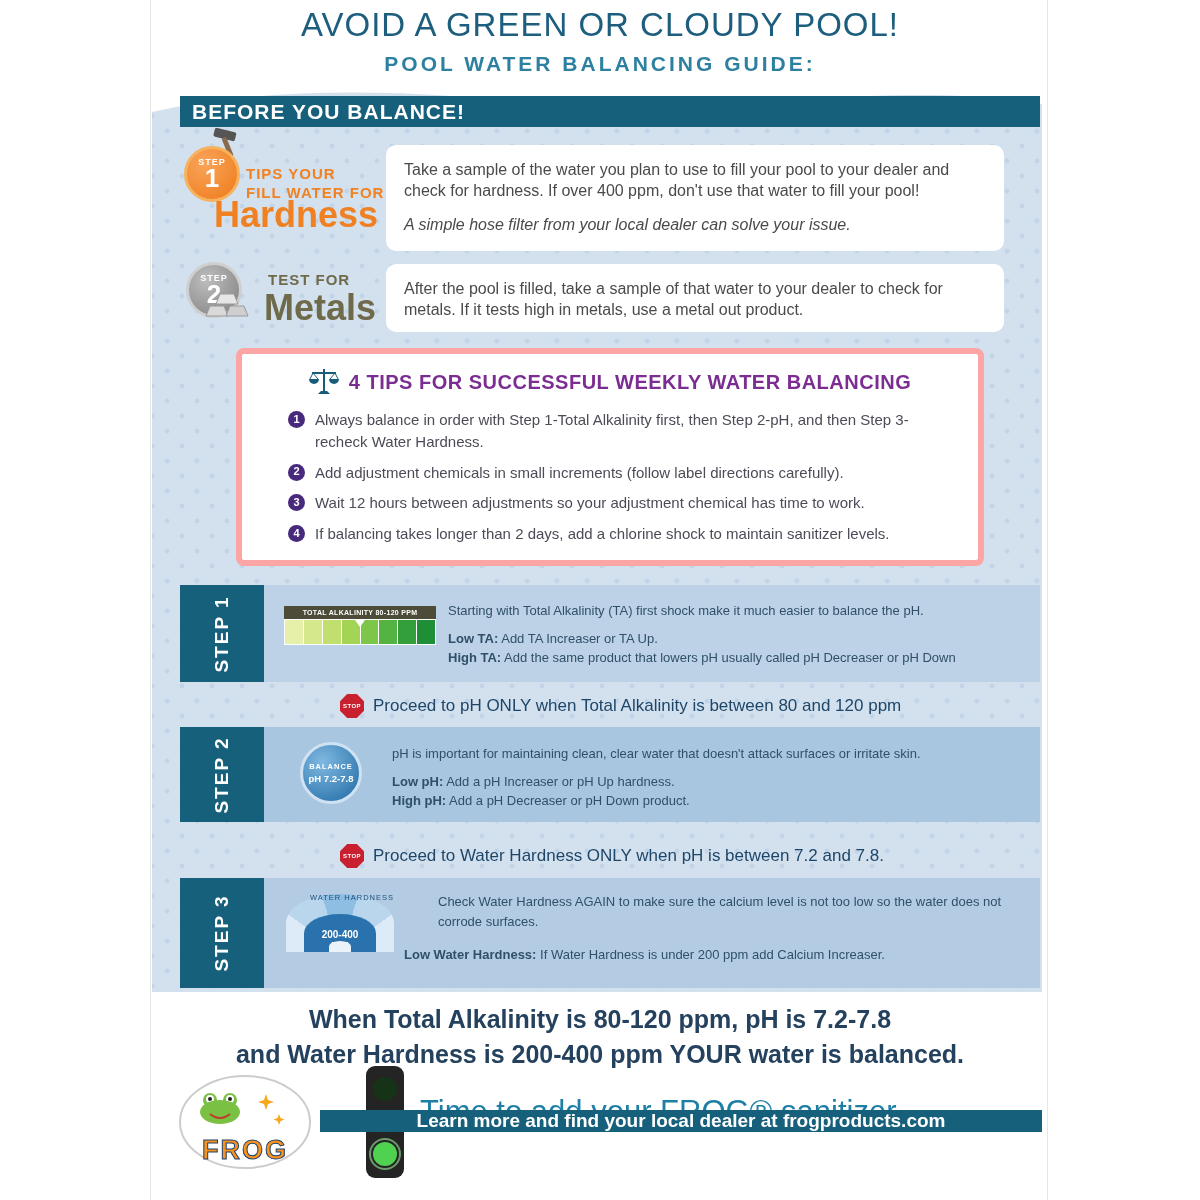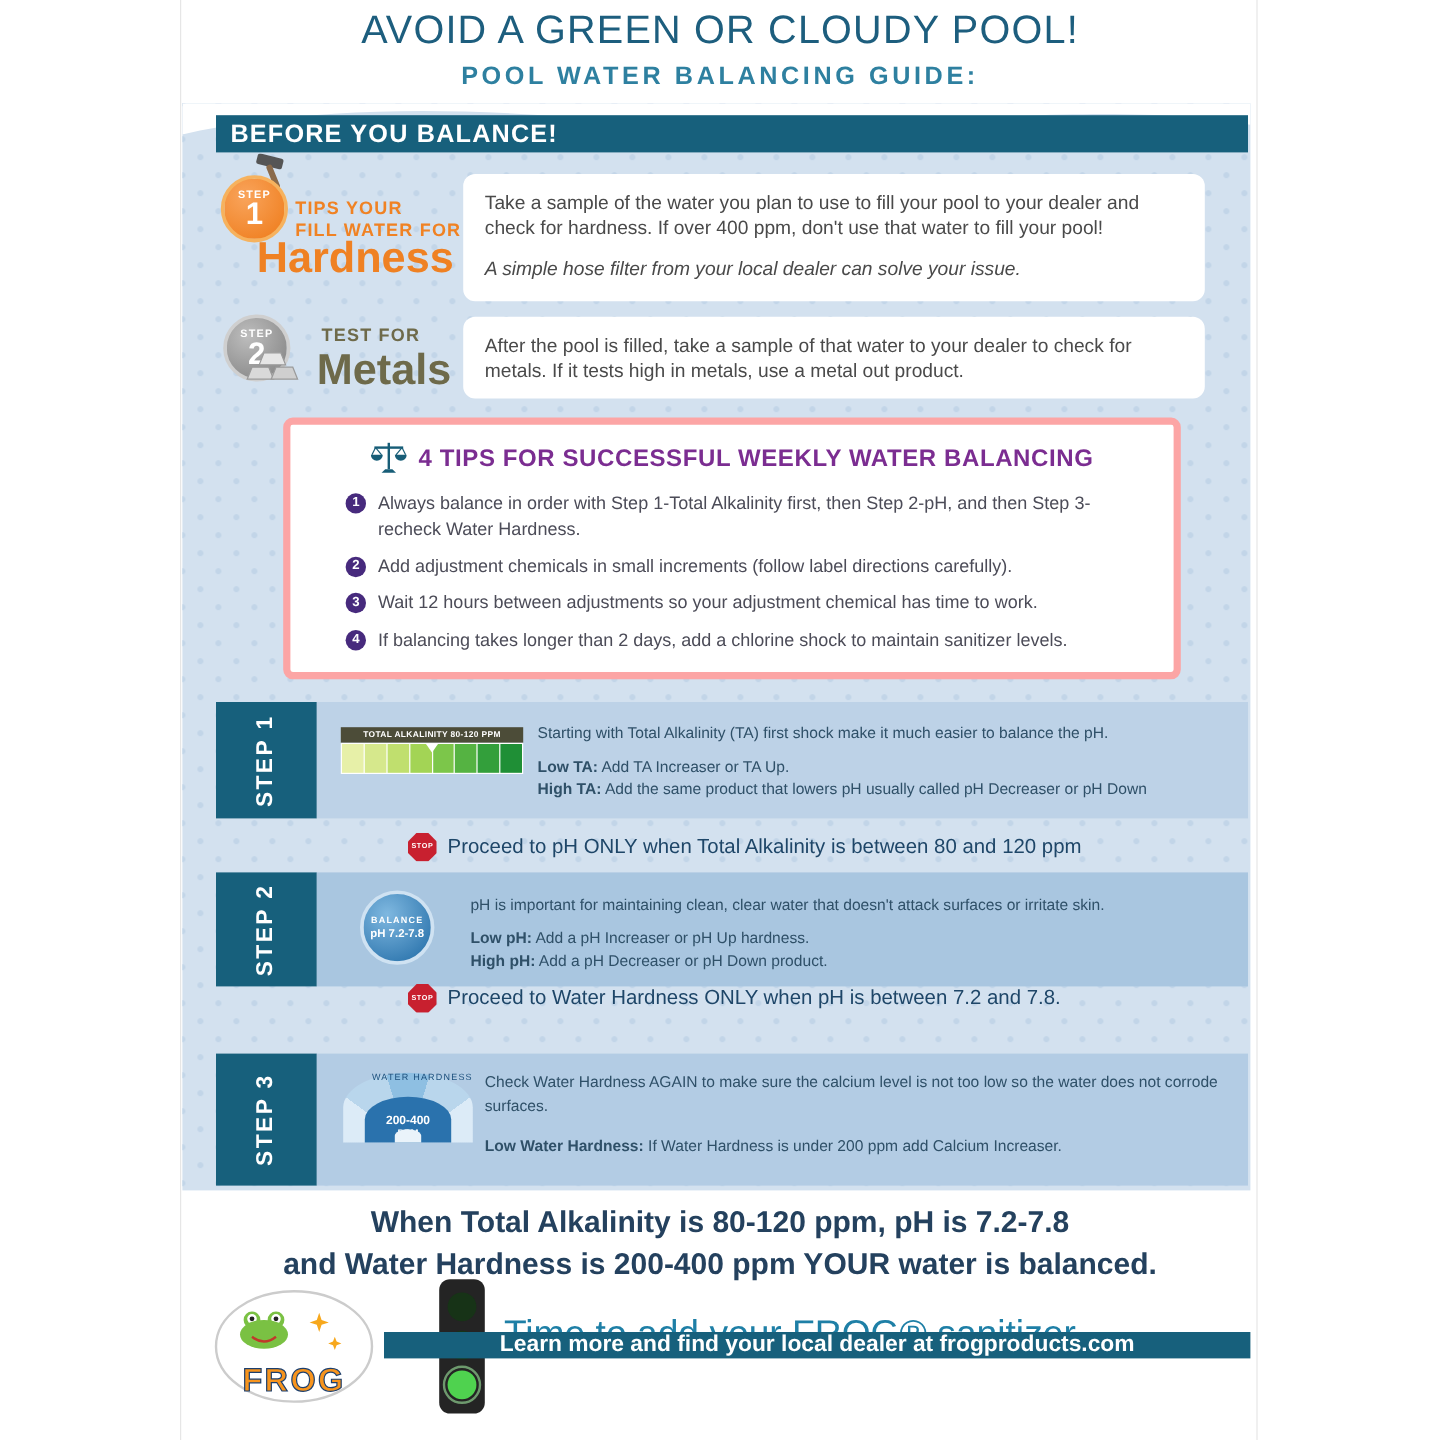--- a/index.html
+++ b/index.html
@@ -69,21 +69,21 @@
   .panel1{top:585px;height:97px;background:#bdd2e7;}
   .panel2{top:727px;height:95px;background:#a9c6e0;}
   .panel3{top:878px;height:110px;background:#b3cce4;}
 
   .panel-text{position:absolute;font-size:13px;color:#2f5068;line-height:1.5;}
   .panel-text p{margin:0;}
   .panel-text .gap{margin-bottom:8px;}
   .pt1{left:448px;top:601px;width:590px;}
   .pt2{left:392px;top:744px;width:630px;}
   .pt3{left:404px;top:892px;width:618px;}
-  .pt3 .gap{margin-bottom:14px;}
+  .pt3 .gap{margin-bottom:14px;margin-left:34px;}
 
   
   .ta-gauge{position:absolute;left:284px;top:606px;width:152px;}
   .ta-head{background:#4c4c38;color:#ffffff;font-size:7px;font-weight:bold;text-align:center;
            padding:3px 0;letter-spacing:0.3px;}
   .ta-bar{display:flex;height:24px;background:#ffffff;padding:1px;gap:1px;position:relative;}
   .ta-bar i{flex:1;}
   .ta-bar i:nth-child(1){background:#e7f0a8;} .ta-bar i:nth-child(2){background:#d6e88c;}
   .ta-bar i:nth-child(3){background:#c0df6e;} .ta-bar i:nth-child(4){background:#a3d455;}
   .ta-bar i:nth-child(5){background:#7cc64a;} .ta-bar i:nth-child(6){background:#55b342;}
@@ -112,21 +112,21 @@
             font-weight:bold;padding-bottom:3px;box-sizing:border-box;}
   .fan-band .v1{font-size:10px;} .fan-band .v2{font-size:8px;}
   .fan-dot{position:absolute;bottom:0;left:50%;transform:translateX(-50%);width:22px;height:11px;
            border-radius:22px 22px 0 0/11px 11px 0 0;background:#eaf3fa;}
   .fan-label{position:absolute;top:3px;left:0;width:100%;text-align:right;font-size:7.5px;
              font-weight:normal;color:#1c4f7c;letter-spacing:1px;}
 
   
   .stop-row{position:absolute;display:flex;align-items:center;gap:9px;
             color:#1e4668;font-size:17px;}
-  .stop-row1{left:340px;top:694px;} .stop-row2{left:340px;top:820px;}
+  .stop-row1{left:340px;top:694px;} .stop-row2{left:340px;top:844px;}
   .stop-sign{flex:none;width:24px;height:24px;background:#c8202f;
              clip-path:polygon(30% 0,70% 0,100% 30%,100% 70%,70% 100%,30% 100%,0 70%,0 30%);
              display:flex;align-items:center;justify-content:center;color:#ffffff;
              font-size:6px;font-weight:bold;letter-spacing:0.5px;}
 
   
   .summary{position:absolute;top:1002px;left:0;width:100%;text-align:center;font-weight:bold;
            color:#24415e;font-size:25px;line-height:1.4;}
   .frog-logo{position:absolute;left:178px;top:1074px;}
   .traffic{position:absolute;left:362px;top:1064px;}

